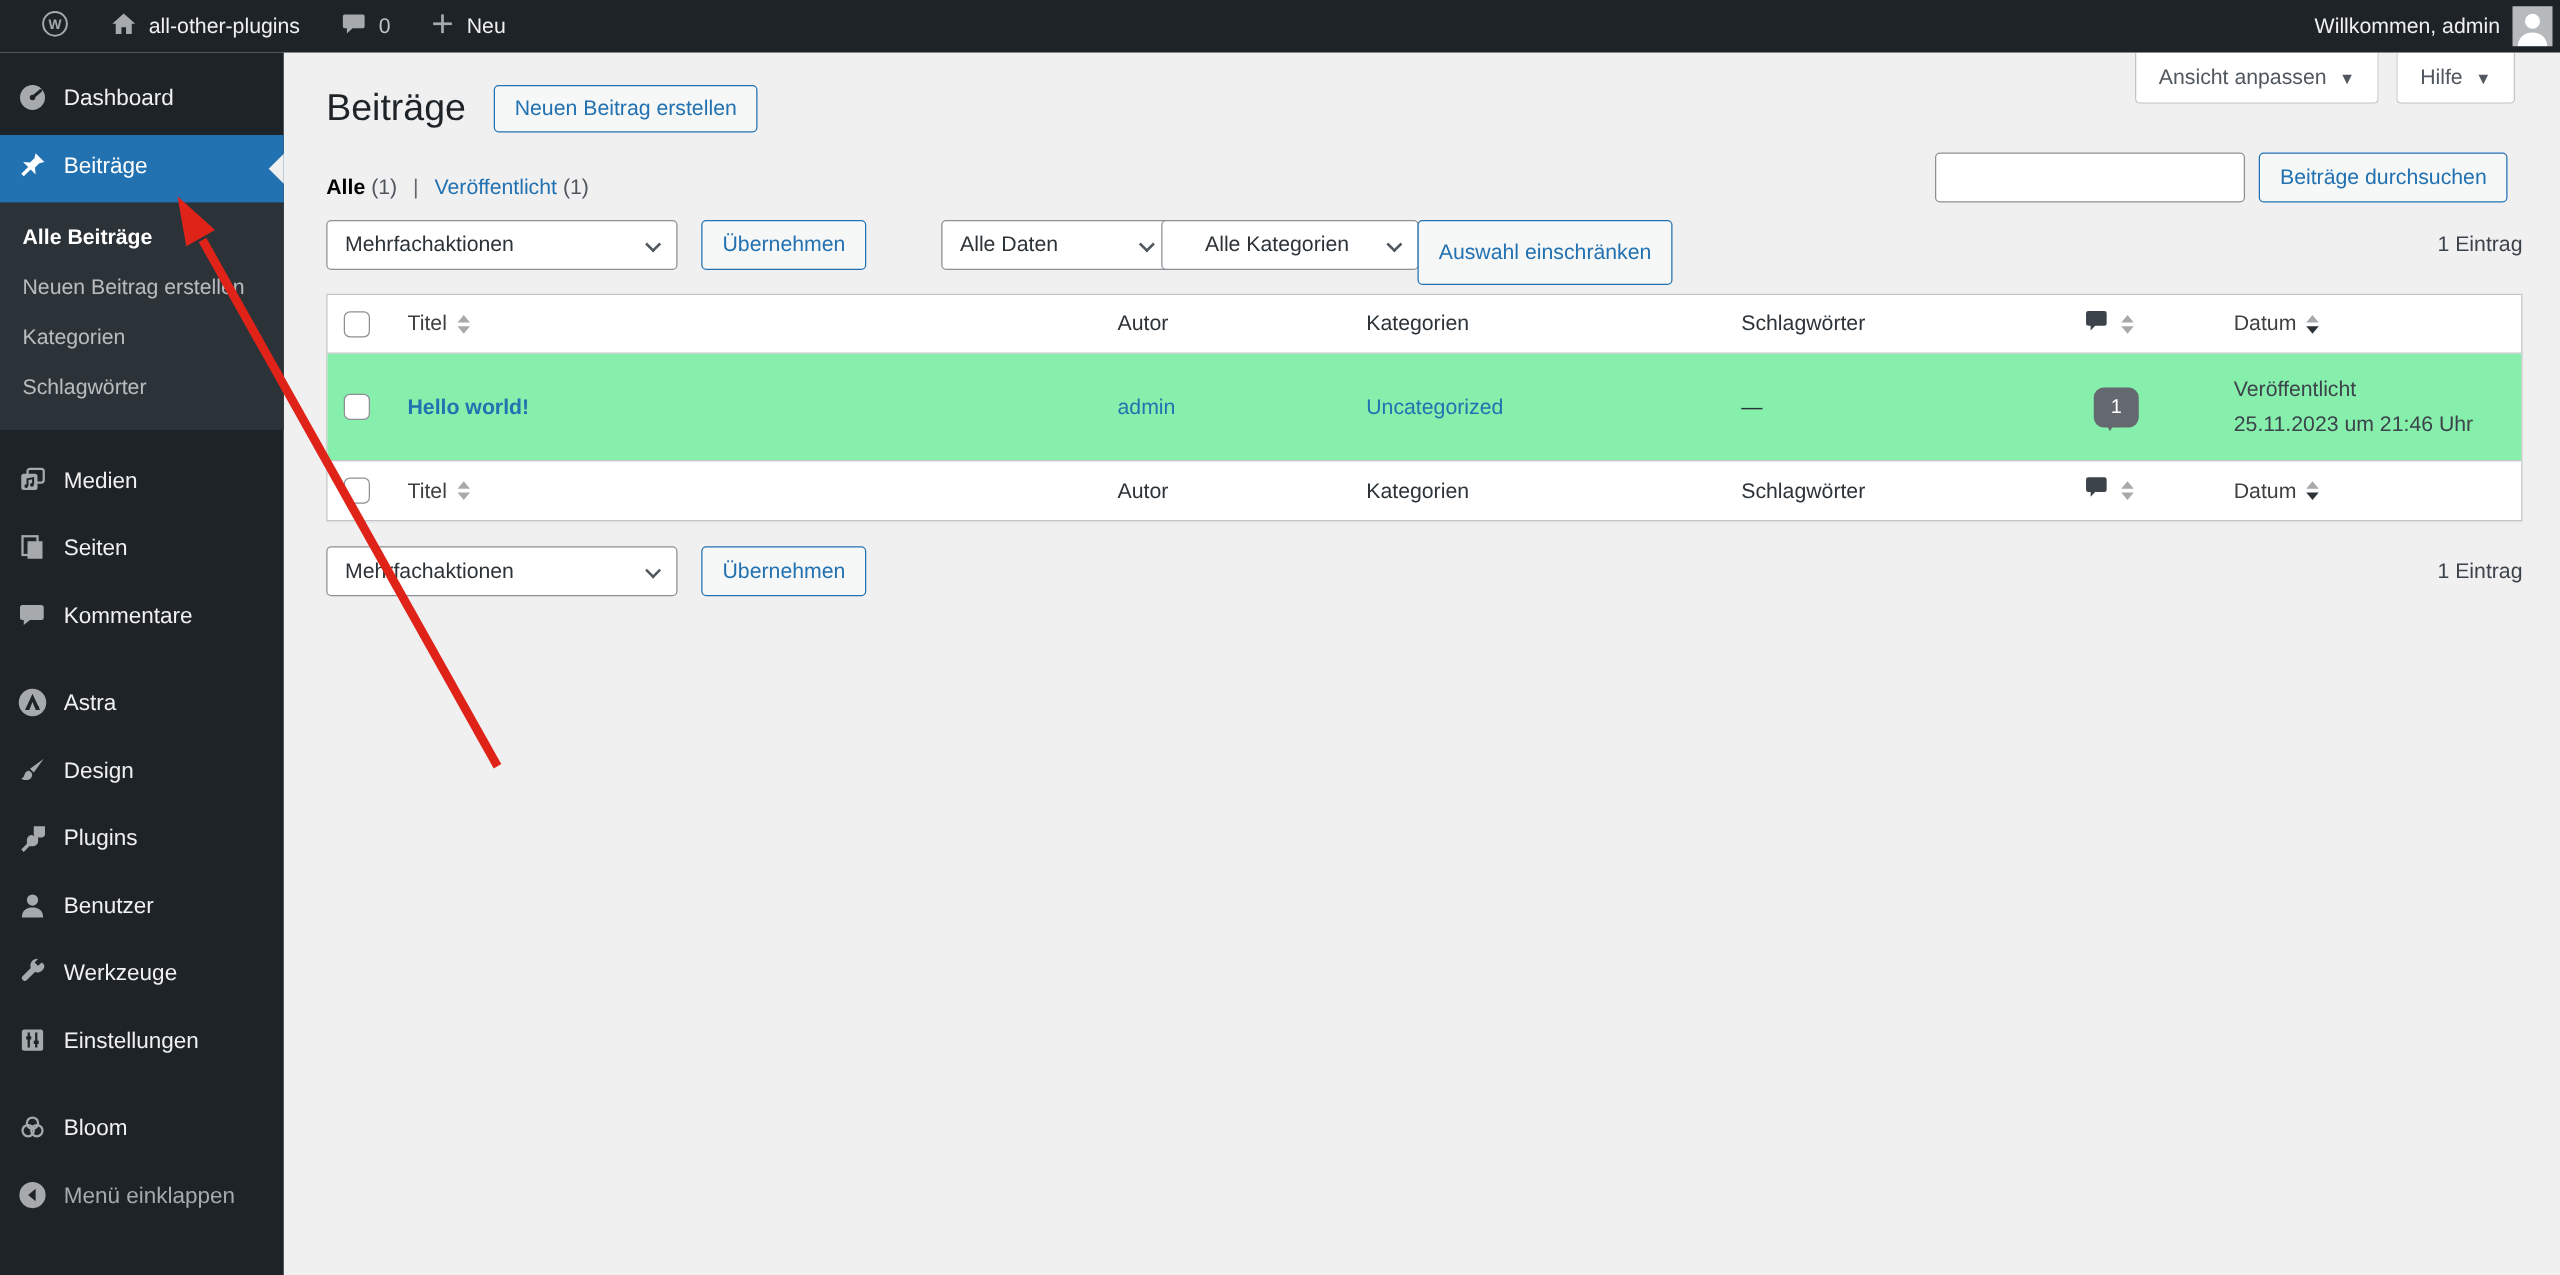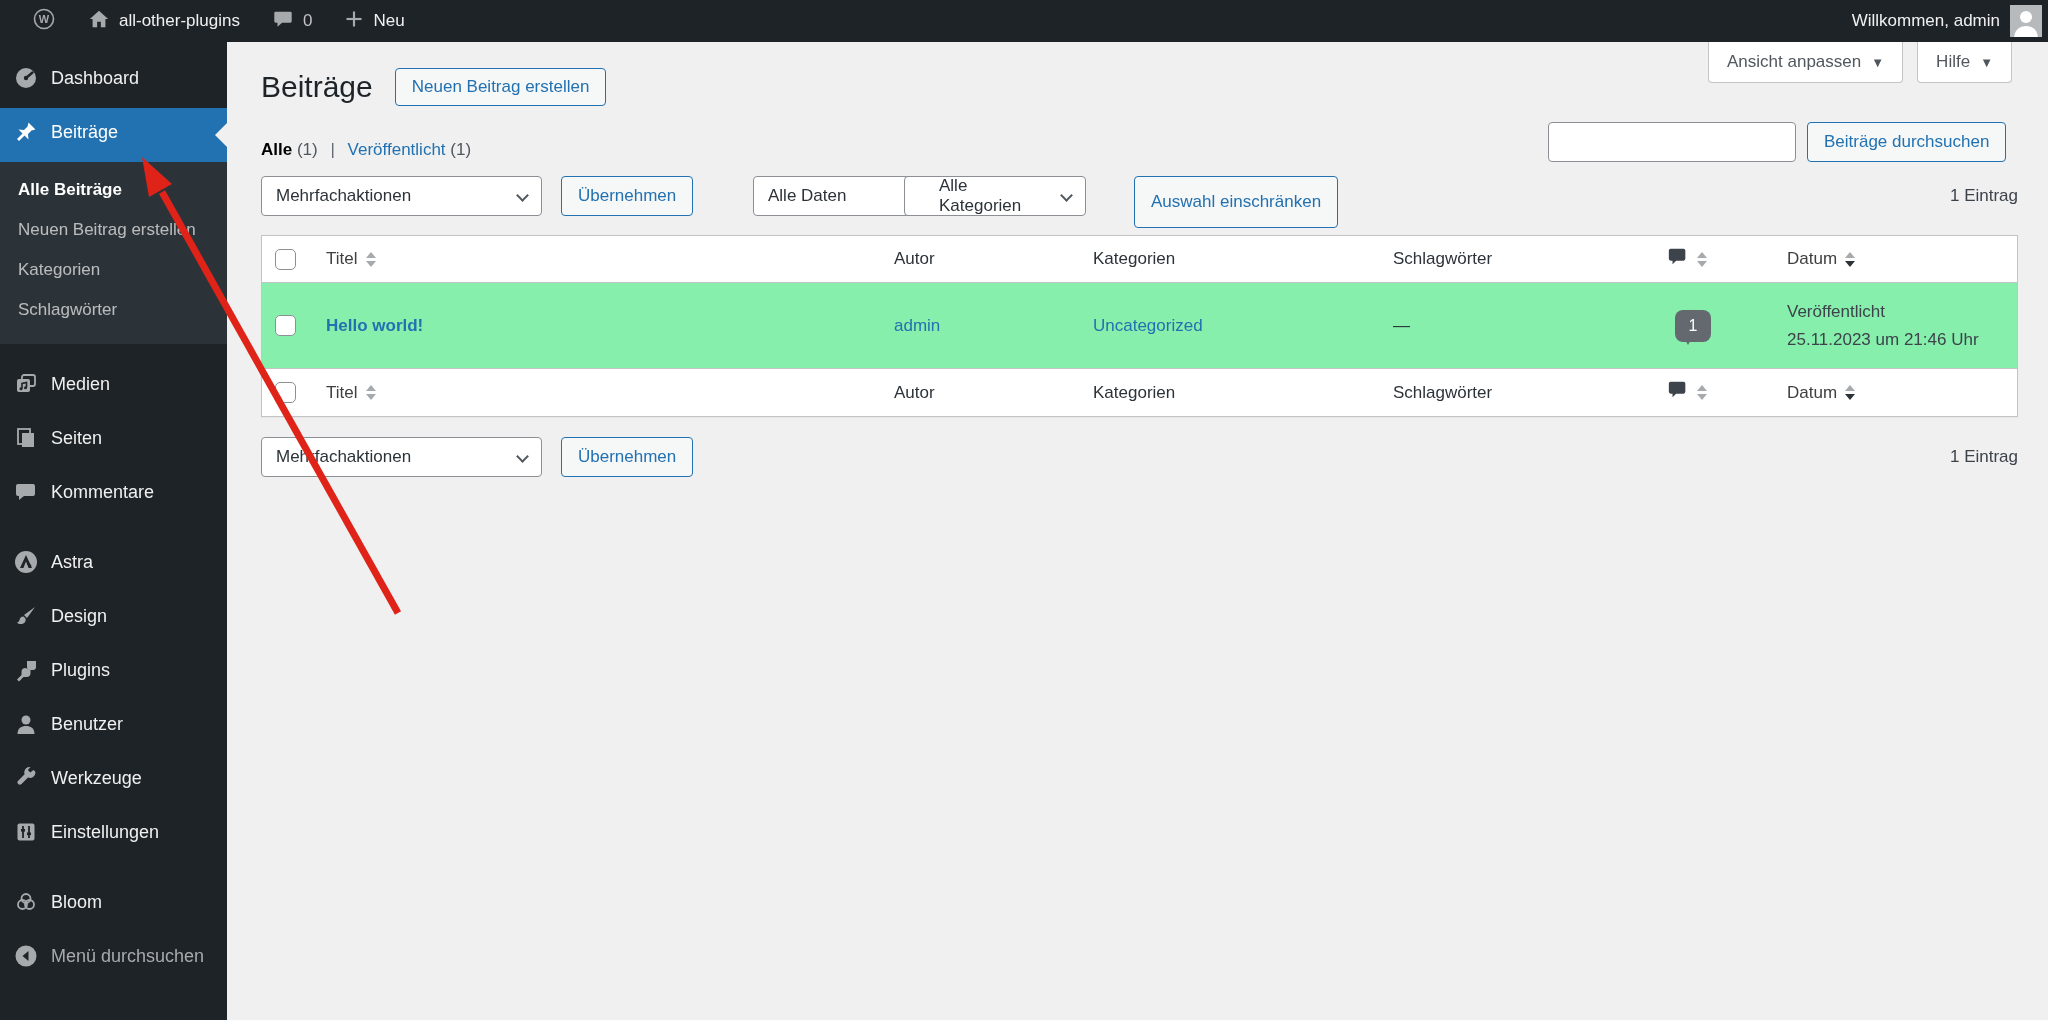--- a/index.html
+++ b/index.html
@@ -59,21 +59,21 @@
   .search-btn { position: absolute; left: 1580px; top: 80px; height: 40px; }
 
   .wp-select { position: absolute; top: 134px; height: 40px; background: #fff;
     border: 1px solid #8c8f94; border-radius: 4px; font-size: 17px; color: #2c3338;
     display: flex; align-items: center; padding: 0 40px 0 14px; cursor: pointer; }
   .wp-select .chev { position: absolute; right: 14px; top: 14px; width: 9px; height: 9px;
     border-right: 2px solid #50575e; border-bottom: 2px solid #50575e; transform: rotate(45deg); }
   .sel-bulk-top { left: 34px; width: 281px; }
   .btn-apply-top { position: absolute; left: 334px; top: 134px; height: 40px; }
   .sel-dates { left: 526px; width: 184px; }
-  .sel-cats { left: 677px; width: 182px; padding-left: 34px; }
+  .sel-cats { left: 702px; width: 206px; padding-left: 34px; }
   .btn-filter { position: absolute; left: 907px; top: 134px; height: 52px; }
   .count-top { position: absolute; right: 30px; top: 134px; height: 40px; line-height: 40px;
     font-size: 17px; color: #3c434a; }
 
   
   .posts-table { position: absolute; left: 34px; top: 193px; width: 1757px;
     background: #fff; border: 1px solid #c3c4c7; box-shadow: 0 1px 1px rgba(0,0,0,.04); }
   .trow { display: grid; grid-template-columns: 48px 584px 199px 300px 270px 124px 232px;
     align-items: center; }
   .thead { height: 47px; border-bottom: 1px solid #c3c4c7; }
@@ -295,21 +295,21 @@
     </span>
     <span>Bloom</span>
   </div>
   <div class="menu-item dim">
     <span>
       <svg width="24" height="24" viewBox="0 0 24 24">
           <circle cx="12" cy="12" r="10.5" fill="#a7aaad"></circle>
           <path d="M14.5 7 L8.5 12 L14.5 17 Z" fill="#1d2327"></path>
         </svg>
     </span>
-    <span>Menü durchsuchen</span>
+    <span>Menü einklappen</span>
   </div>
 </div>
 
 <div id="content">
 
   <div class="screen-meta">
     <div class="meta-tab">
       <span>Ansicht anpassen</span>
       <span class="meta-caret">▼</span>
     </div>

